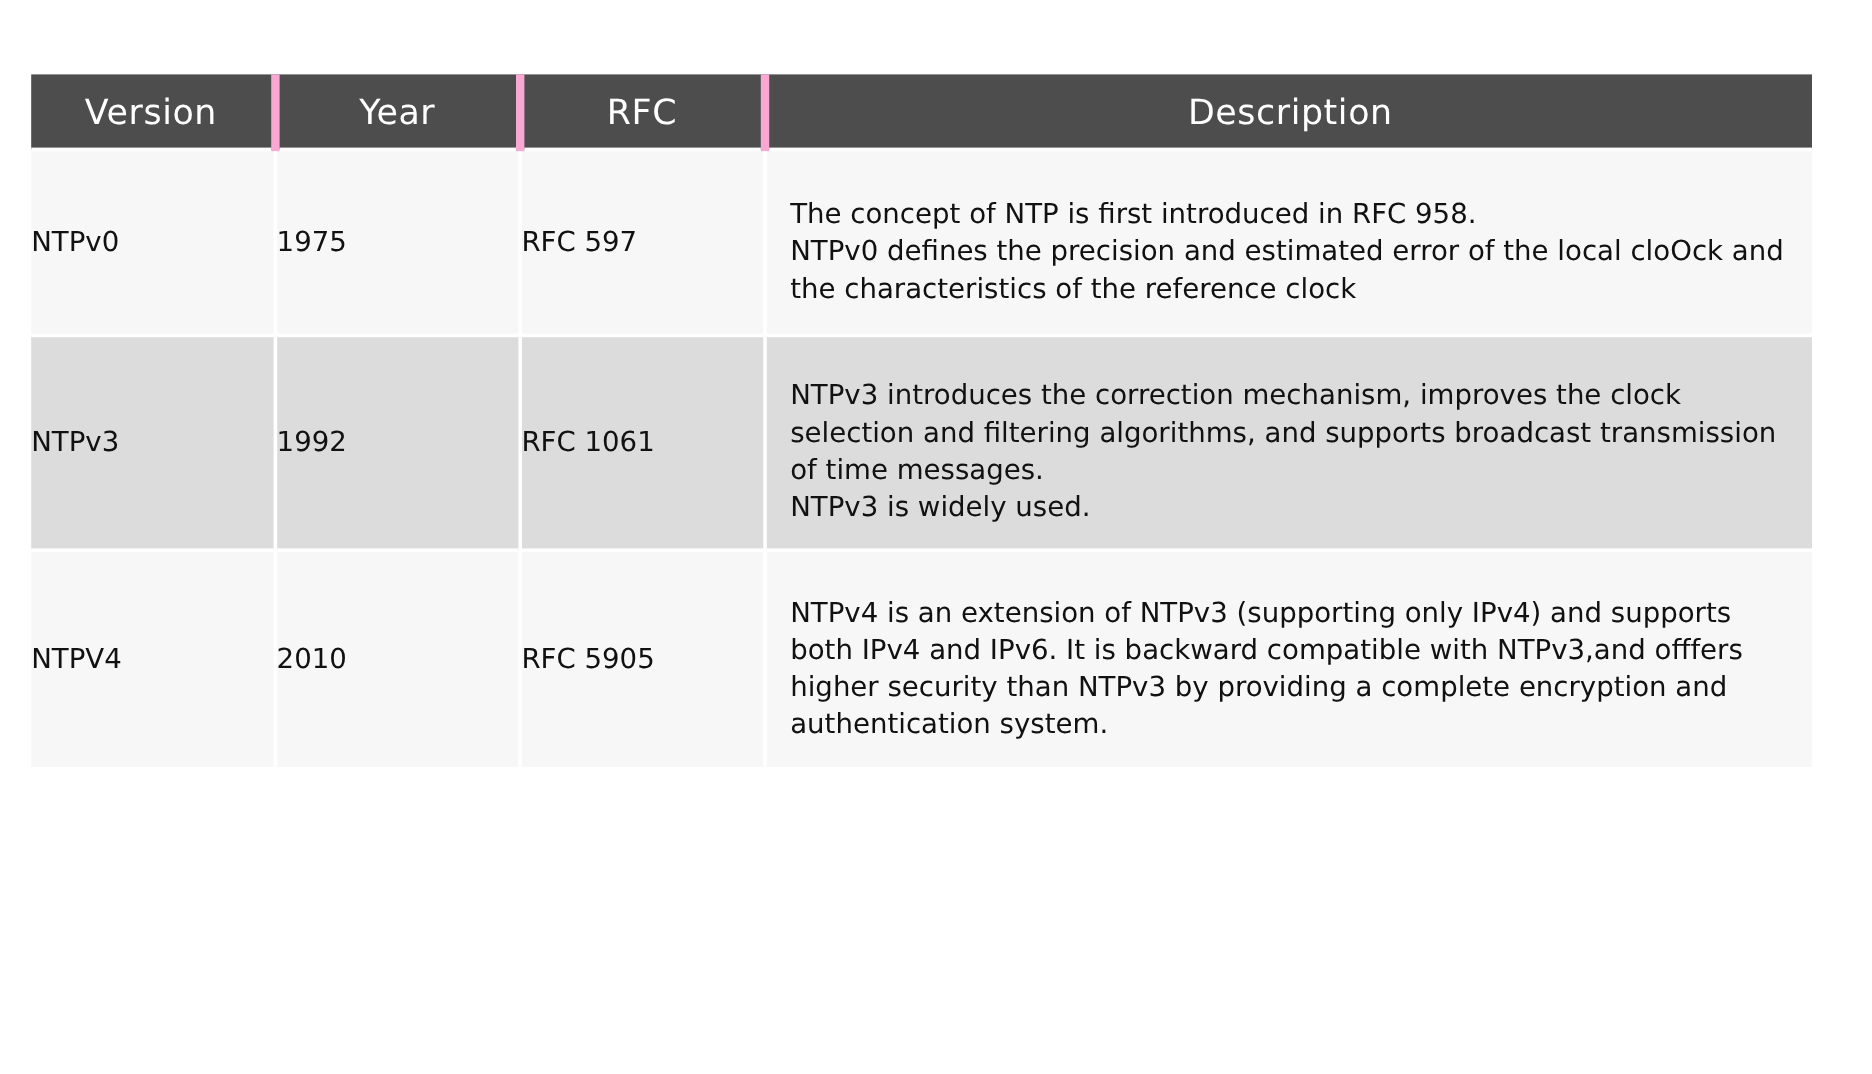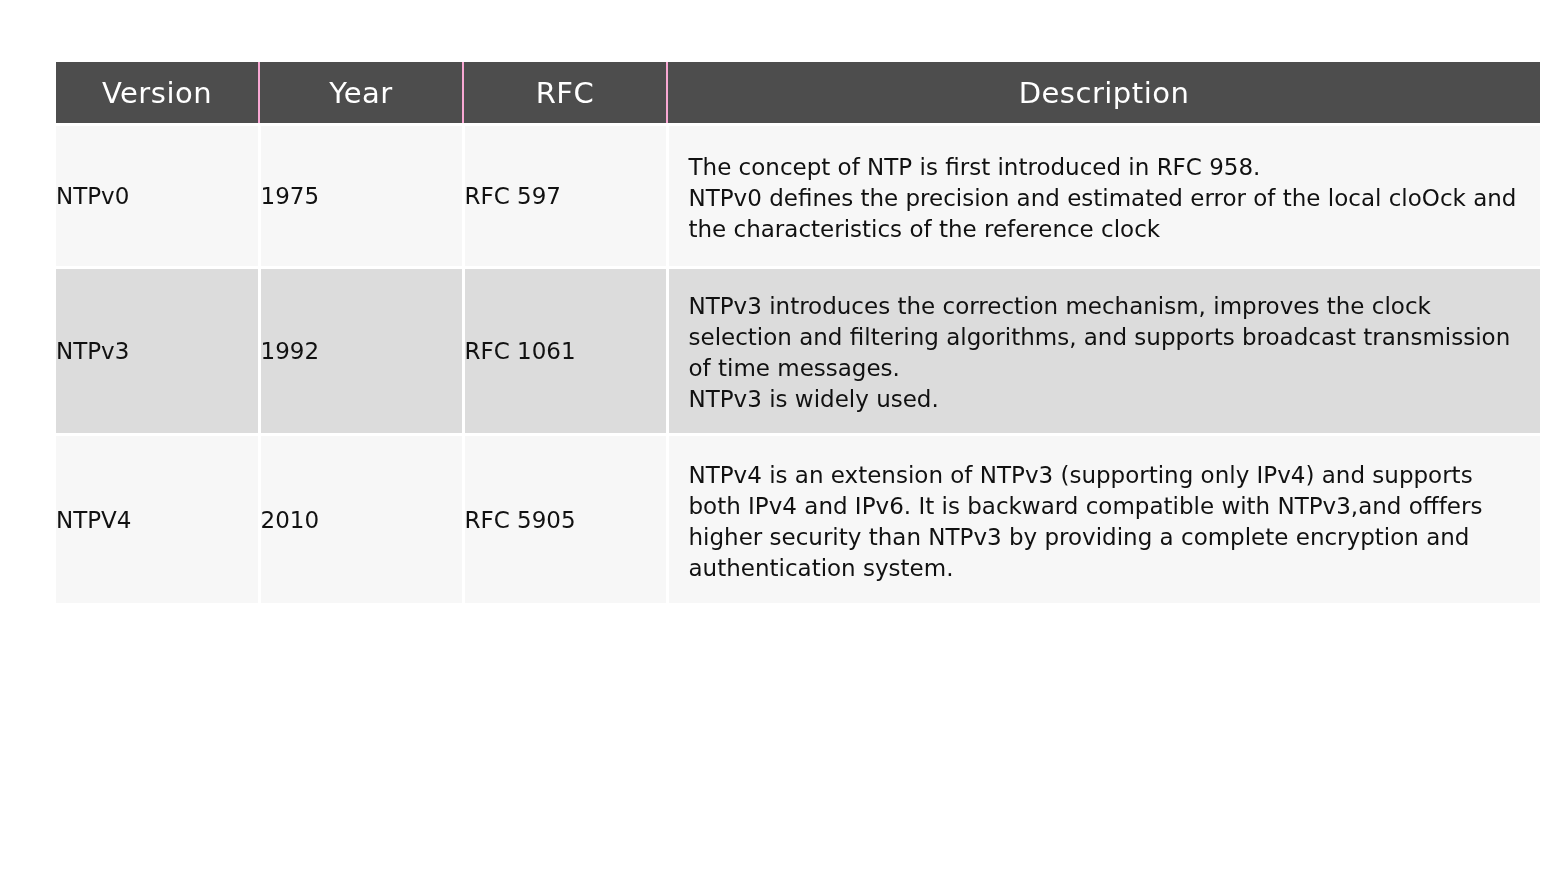--- a/index.html
+++ b/index.html
@@ -1,30 +1,30 @@
 <!DOCTYPE html>
 <html><head>
 <meta charset="utf-8">
 <style>
   html, body { margin:0; padding:0; background:#ffffff; }
   body { width:1560px; height:895px; position:relative; overflow:hidden;
          font-family:"DejaVu Sans", sans-serif; color:#111; }
-  .tbl { position:absolute; left:56px; top:62px; width:1484px;
+  .tbl { position:absolute; left:26px; top:62px; width:1484px;
          border-collapse:collapse; table-layout:fixed; }
   .tbl col.c1 { width:203px; } .tbl col.c2 { width:204px; }
   .tbl col.c3 { width:204px; } .tbl col.c4 { width:873px; }
   .tbl th { background:#4d4d4d; color:#ffffff; font-weight:normal;
             font-size:29px; height:61px; padding:0; text-align:center;
-            border-left:2px solid #f9a8d4; letter-spacing:0.5px; }
+            border-left:7px solid #f9a8d4; letter-spacing:0.5px; }
   .tbl th:first-child { border-left:none; }
   .tbl td { font-size:23px; padding:0; border-left:3px solid #ffffff;
             border-top:3px solid #ffffff; vertical-align:middle; }
   .tbl td:first-child { border-left:none; }
   .tbl td.ctr { }
-  .tbl td.desc { padding:4px 18px 0 20px; line-height:31px; white-space:pre-line; }
+  .tbl td.desc { padding:16px 18px 0 20px; line-height:31px; white-space:pre-line; }
   .tbl tr.odd td { background:#f7f7f7; }
   .tbl tr.even td { background:#dcdcdc; }
   .tbl tr.r0 td { height:136px; }
   .tbl tr.r1 td { height:136px; }
   .tbl tr.r2 td { height:103px; }
   .tbl tr.r3 td { height:160px; }
   .tbl tr.r4 td { height:163px; }
 </style>
 </head>
 <body>

